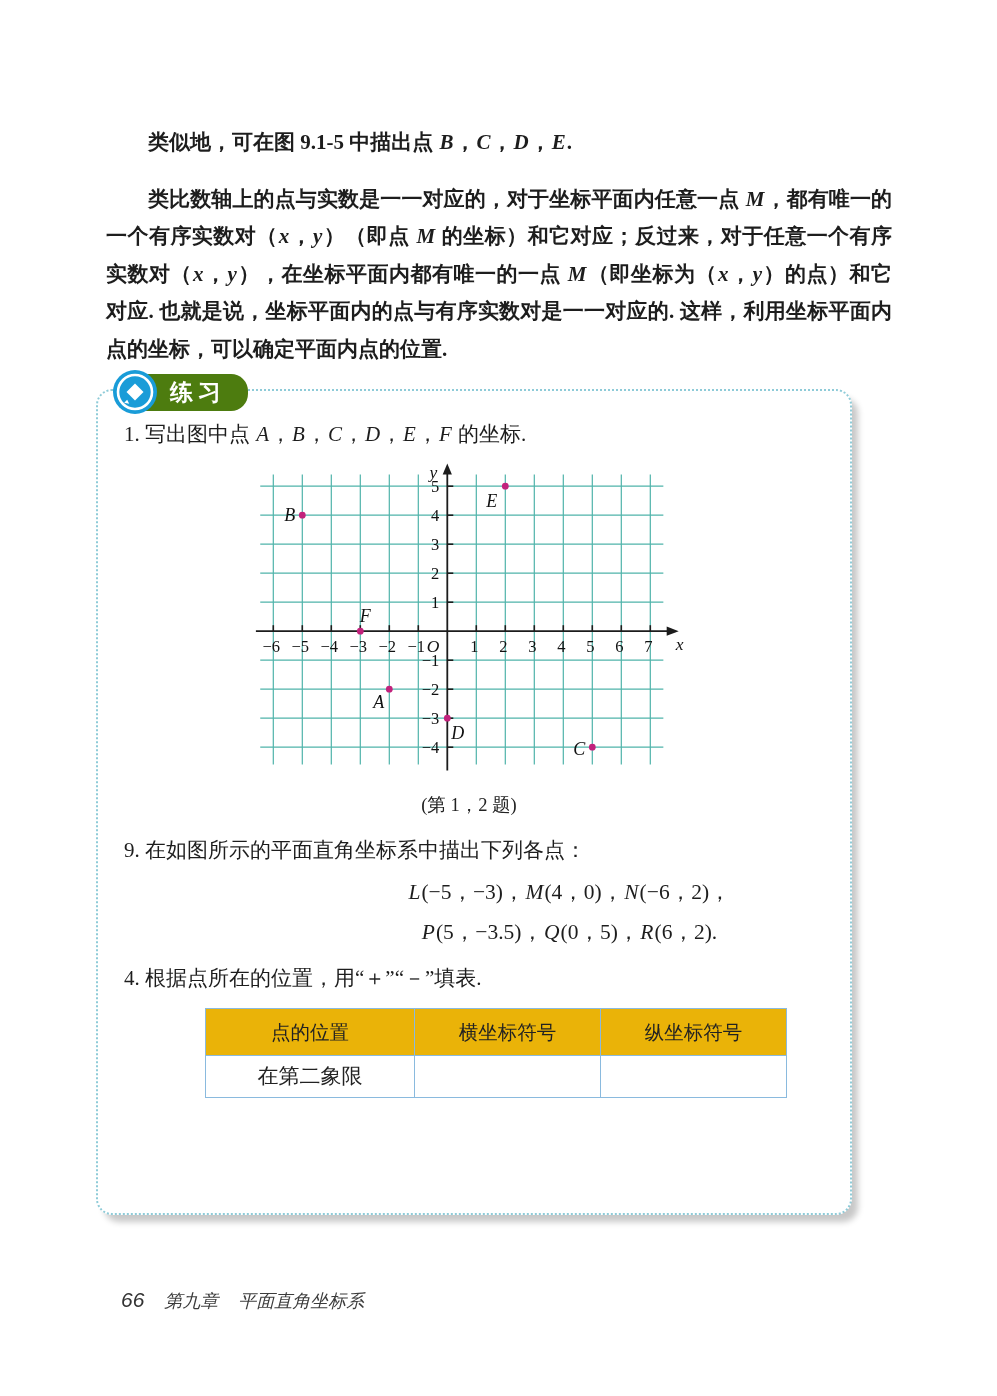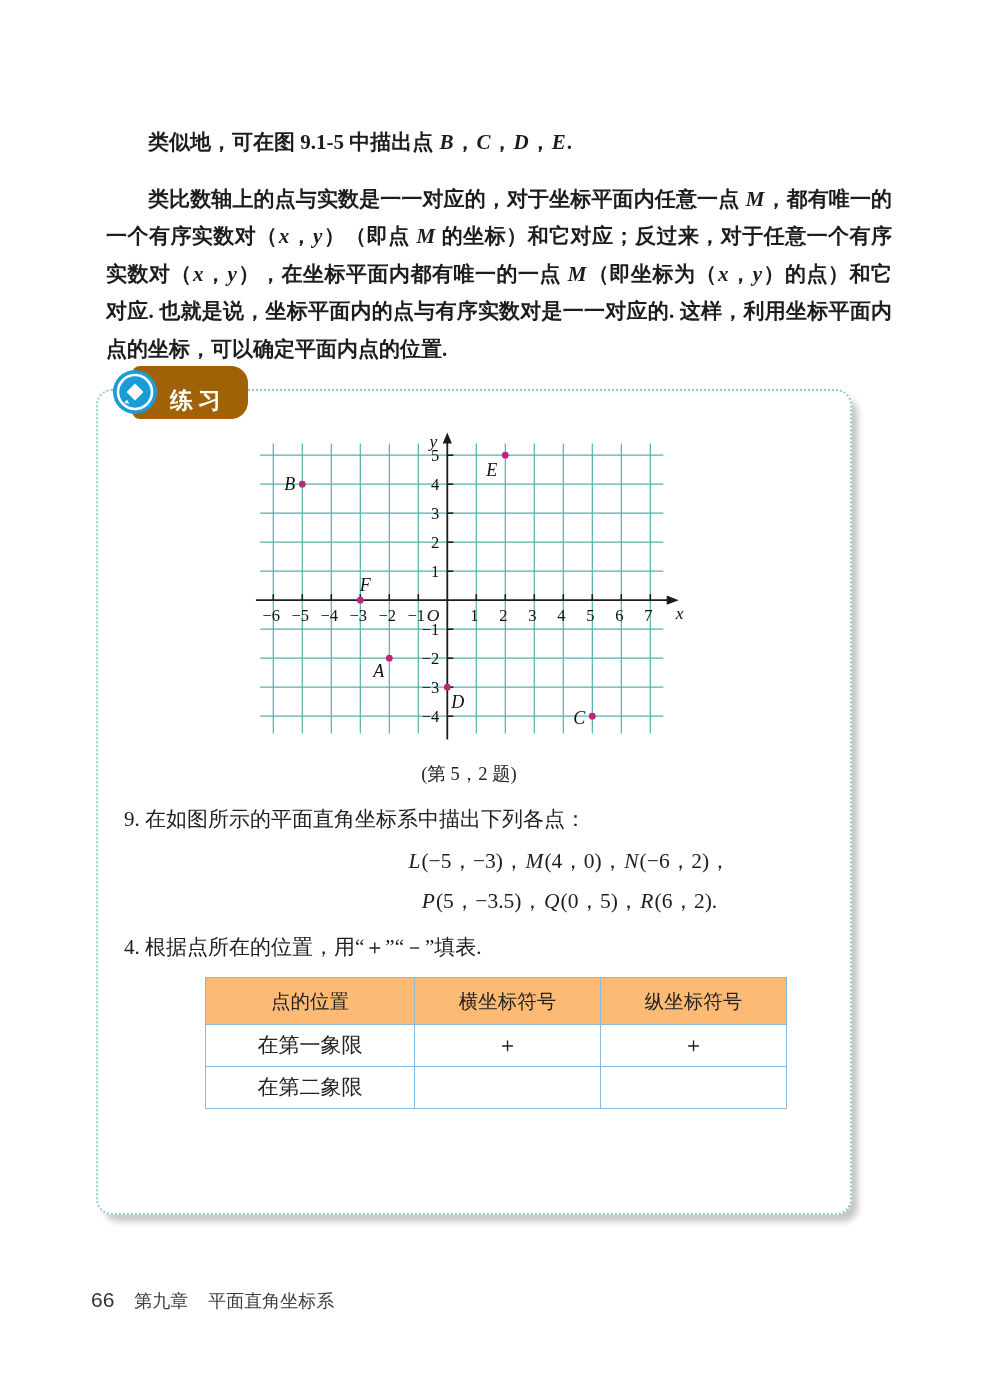--- a/index.html
+++ b/index.html
@@ -9,36 +9,36 @@
   .text-block p{margin:0;text-indent:2em;}
   .text-block p + p{margin-top:19px;}
   .text-block i, .prob i, .math-block i, .fig-caption i{font-family:"Liberation Serif",serif;font-style:italic;padding:0 1px;}
 
   .practice-box{position:absolute;left:96px;top:389px;width:752px;height:822px;background:#fff;
         border:2px dotted #8ecbd8;border-radius:16px;
         box-shadow:7px 8px 6px -1px rgba(0,0,0,0.22);}
   .practice-badge{position:absolute;top:-22px;left:14px;height:46px;display:flex;align-items:center;}
   .badge-icon{width:46px;height:46px;position:relative;z-index:2;flex:0 0 auto;}
   .badge-pill{margin-left:-26px;height:37px;display:flex;align-items:center;
-        background:#a16207;border-radius:8px 17px 17px 8px;padding:16px 22px 0 38px;
+        background:#4d7c0f;border-radius:8px 17px 17px 8px;padding:0 22px 0 38px;
         color:#fff;font-weight:700;font-size:23px;letter-spacing:5px;
         font-family:"Liberation Sans","DejaVu Sans",sans-serif;}
   .box-content{position:absolute;left:26px;top:28px;width:690px;font-size:21px;line-height:31px;}
   .prob{margin:0;}
   .figure-wrap{width:432px;margin:13px auto 0 auto;}
   .fig-caption{text-align:center;font-size:18.5px;margin-top:6px;color:#222;}
   .prob-2{margin-top:14px;}
   .math-block{margin:6px 0 0 200px;text-align:center;font-size:21.5px;line-height:40px;}
   .prob-3{margin-top:11px;}
   .sign-table{border-collapse:collapse;margin:14px 0 0 81px;width:582px;font-size:19.5px;color:#222;
         font-family:"Liberation Serif","DejaVu Serif",serif;}
-  .sign-table th{background:#fdba74;border:1px solid #8abade;height:44px;font-weight:normal;}
+  .sign-table th{background:#eab308;border:1px solid #8abade;height:44px;font-weight:normal;}
   .sign-table td{border:1px solid #8abade;height:39px;text-align:center;font-size:21px;}
 
-  .footer{position:absolute;left:91px;top:1288px;display:flex;align-items:baseline;color:#3c3c3c;}
+  .footer{position:absolute;left:121px;top:1288px;display:flex;align-items:baseline;color:#3c3c3c;font-style:italic;}
   .footer .pageno{font-family:"Liberation Sans","DejaVu Sans",sans-serif;font-size:21px;color:#333;}
   .footer .chapter{font-size:18px;margin-left:20px;}
   .footer .section{font-size:18px;margin-left:20px;}
 </style>
 </head>
 <body>
 
 <div class="page">
 
   <div class="text-block">
@@ -56,20 +56,21 @@
           <rect x="17" y="17" width="12" height="12" fill="#ffffff" transform="rotate(45 23 23)"></rect>
           <polygon points="13.5,30.5 17.5,26.5 20,33" fill="#199cd8"></polygon>
           <polygon points="12.2,33.8 15.2,30.8 17.2,34.8" fill="#ffffff"></polygon>
         </svg>
       </span>
       <span class="badge-pill">练习</span>
     </div>
 
     <div class="box-content">
 
+      <p class="prob">1. 写出图中点 <i>A</i>，<i>B</i>，<i>C</i>，<i>D</i>，<i>E</i>，<i>F</i> 的坐标.</p>
 
       <div class="figure-wrap">
         <svg id="grid-svg" viewBox="0 0 432 312" width="432" height="312">
             <line x1="20.300000000000004" x2="20.300000000000004" y1="11.599999999999984" y2="301.59999999999997" stroke="#4fb3aa" stroke-width="1.2"></line>
             <line x1="49.300000000000004" x2="49.300000000000004" y1="11.599999999999984" y2="301.59999999999997" stroke="#4fb3aa" stroke-width="1.2"></line>
             <line x1="78.30000000000001" x2="78.30000000000001" y1="11.599999999999984" y2="301.59999999999997" stroke="#4fb3aa" stroke-width="1.2"></line>
             <line x1="107.30000000000001" x2="107.30000000000001" y1="11.599999999999984" y2="301.59999999999997" stroke="#4fb3aa" stroke-width="1.2"></line>
             <line x1="136.3" x2="136.3" y1="11.599999999999984" y2="301.59999999999997" stroke="#4fb3aa" stroke-width="1.2"></line>
             <line x1="165.3" x2="165.3" y1="11.599999999999984" y2="301.59999999999997" stroke="#4fb3aa" stroke-width="1.2"></line>
             <line x1="223.3" x2="223.3" y1="11.599999999999984" y2="301.59999999999997" stroke="#4fb3aa" stroke-width="1.2"></line>
@@ -145,21 +146,21 @@
             <text x="42.300000000000004" y="58.199999999999996" text-anchor="end" font-size="18" fill="#111" font-family="Liberation Serif, DejaVu Serif, serif" font-style="italic">B</text>
             <circle cx="339.29999999999995" cy="284.20000000000005" r="3.4" fill="#c2227c"></circle>
             <text x="332.29999999999995" y="292.20000000000005" text-anchor="end" font-size="18" fill="#111" font-family="Liberation Serif, DejaVu Serif, serif" font-style="italic">C</text>
             <circle cx="194.3" cy="255.20000000000002" r="3.4" fill="#c2227c"></circle>
             <text x="198.3" y="276.20000000000005" text-anchor="start" font-size="18" fill="#111" font-family="Liberation Serif, DejaVu Serif, serif" font-style="italic">D</text>
             <circle cx="252.29999999999998" cy="23.199999999999996" r="3.4" fill="#c2227c"></circle>
             <text x="244.29999999999998" y="44.199999999999996" text-anchor="end" font-size="18" fill="#111" font-family="Liberation Serif, DejaVu Serif, serif" font-style="italic">E</text>
             <circle cx="107.30000000000001" cy="168.2" r="3.4" fill="#c2227c"></circle>
             <text x="112.30000000000001" y="159.2" text-anchor="middle" font-size="18" fill="#111" font-family="Liberation Serif, DejaVu Serif, serif" font-style="italic">F</text>
           </svg>
-        <div class="fig-caption">(第 5，2 题)</div>
+        <div class="fig-caption">(第 1，2 题)</div>
       </div>
 
       <p class="prob prob-2">9. 在如图所示的平面直角坐标系中描出下列各点：</p>
 
       <div class="math-block">
         <div><i>L</i>(−5，−3)，<i>M</i>(4，0)，<i>N</i>(−6，2)，</div>
         <div><i>P</i>(5，−3.5)，<i>Q</i>(0，5)，<i>R</i>(6，2).</div>
       </div>
 
       <p class="prob prob-3">4. 根据点所在的位置，用“＋”“－”填表.</p>
@@ -172,25 +173,20 @@
           </colgroup>
         <thead>
           <tr>
             <th>点的位置</th>
             <th>横坐标符号</th>
             <th>纵坐标符号</th>
           </tr>
         </thead>
         <tbody>
           <tr>
-            <td>在第一象限</td>
-            <td>＋</td>
-            <td>＋</td>
-          </tr>
-          <tr>
             <td>在第二象限</td>
             <td></td>
             <td></td>
           </tr>
         </tbody>
       </table>
 
     </div>
   </div>
 

